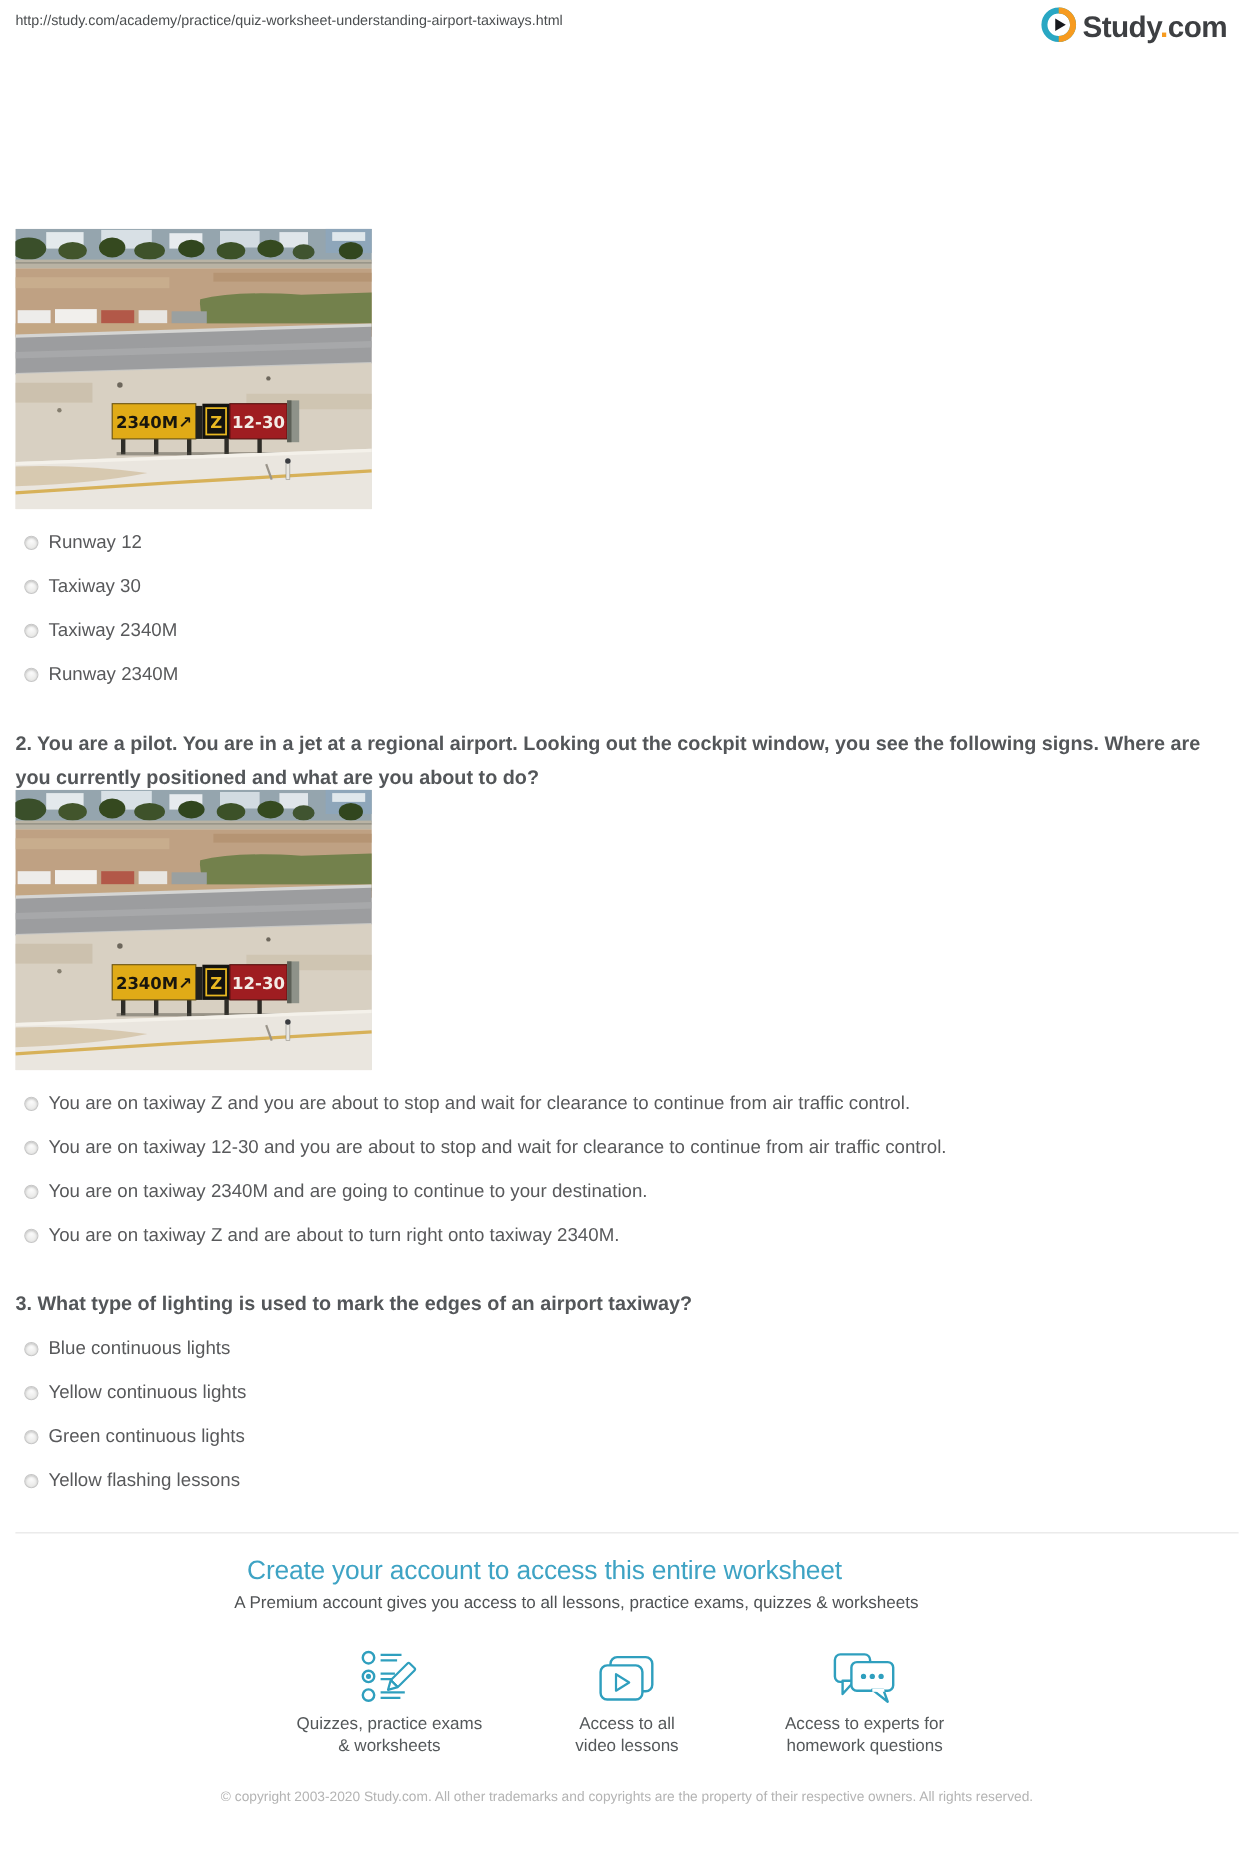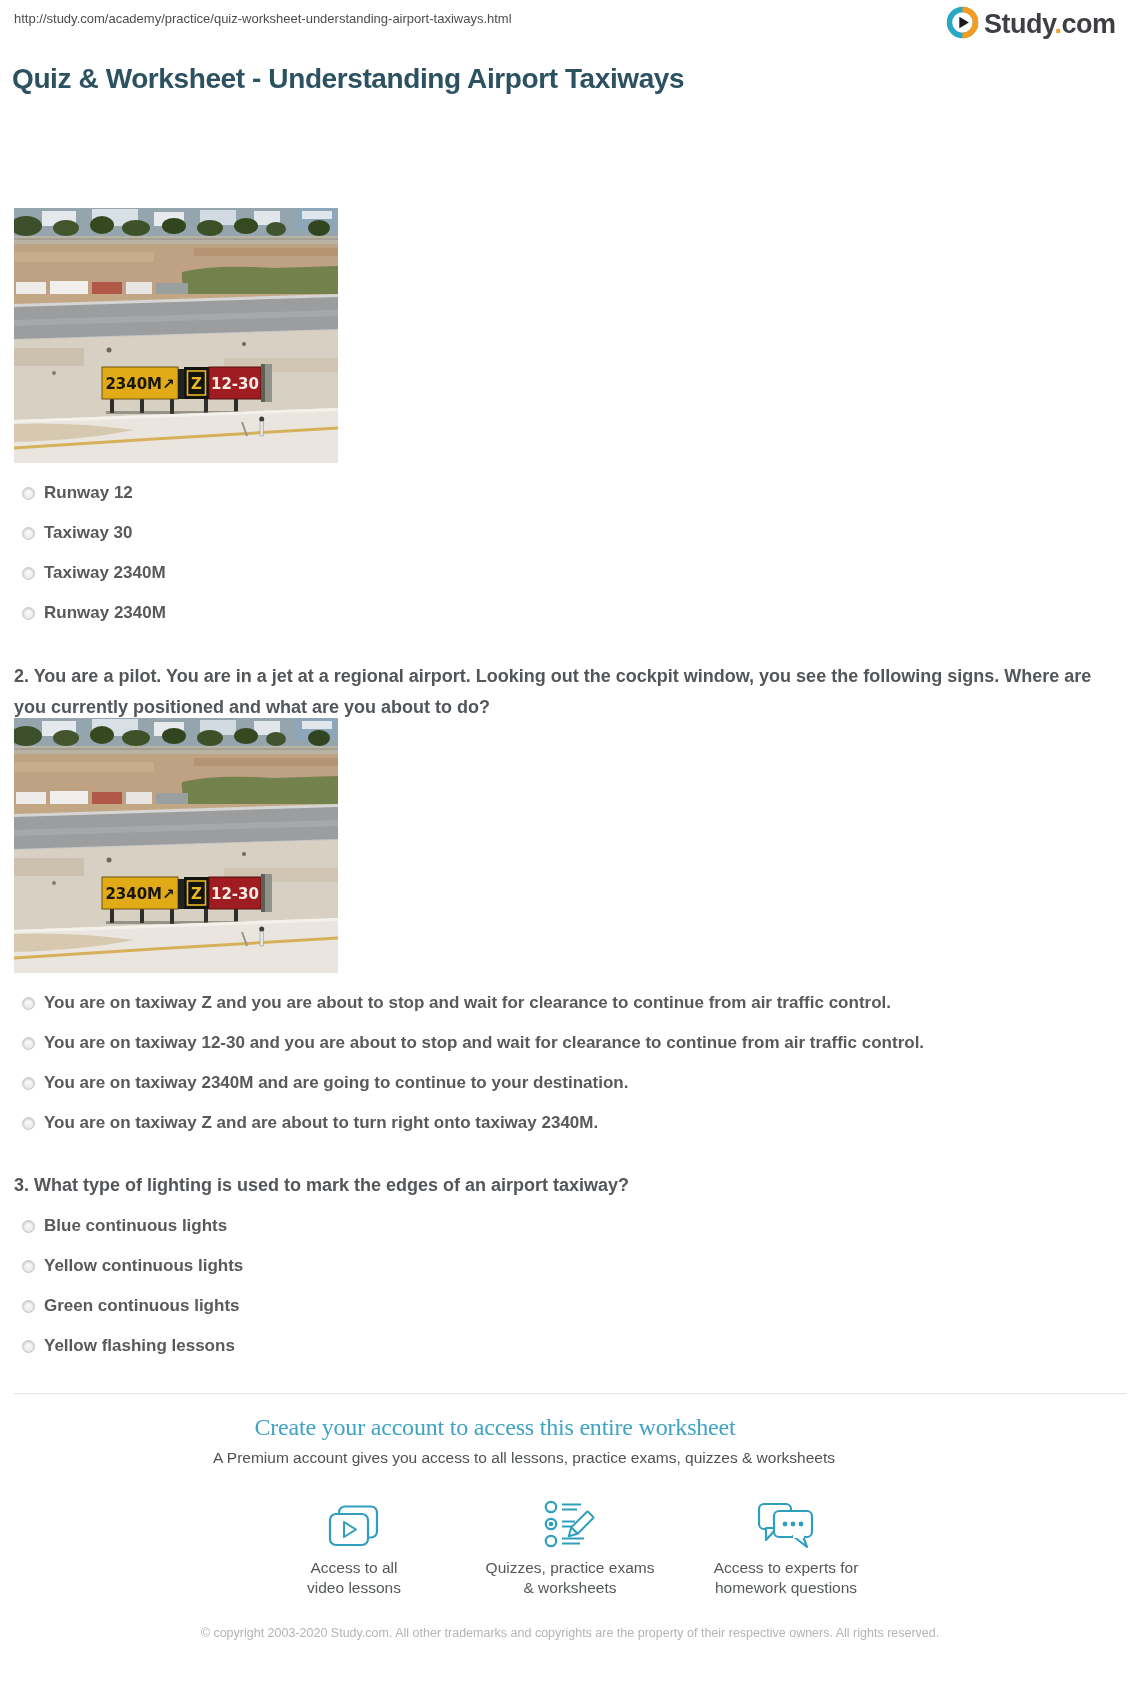--- a/index.html
+++ b/index.html
@@ -18,30 +18,30 @@
   .question { position:absolute; left:14px; width:1080px; font-size:18px; font-weight:700;
               color:#535659; line-height:31px; }
   .q1 { top:152px; } .q2 { top:661px; } .q3 { top:1170px; }
 
   .photo { position:absolute; left:14px; width:324px; height:255px; }
   .photo svg { display:block; width:324px; height:255px; }
   .photo-1 { top:208px; } .photo-2 { top:718px; }
 
   .options { position:absolute; left:22px; }
   .opts-1 { top:473px; } .opts-2 { top:983px; } .opts-3 { top:1206px; }
-  .option-row { height:40px; display:flex; align-items:center;font-weight:bold; }
+  .option-row { height:40px; display:flex; align-items:center; }
   .radio { width:13px; height:13px; border-radius:50%; border:1px solid #c6c6c6; flex:0 0 13px;
            background:radial-gradient(circle at 50% 35%, #fbfbfb, #e2e2e0);
            box-shadow: inset 0 1px 2px rgba(0,0,0,0.18); }
   .option-label { margin-left:9px; font-size:17px; color:#58595b; }
 
   .divider { position:absolute; top:1393px; left:14px; width:1112px; border-top:1px solid #e3e3e3; }
 
   .signup-heading { position:absolute; top:1414px; left:0; width:990px; text-align:center;
-                    font-size:24px; font-weight:400; color:#3ea3c4; letter-spacing:-0.2px;font-family:Liberation Serif, serif; }
+                    font-size:24px; font-weight:400; color:#3ea3c4; letter-spacing:-0.2px; }
   .signup-sub { position:absolute; top:1449px; left:0; width:1048px; text-align:center;
                 font-size:15.5px; color:#4f5254; }
 
   .features { position:absolute; top:1494px; left:0; width:1140px; display:flex;
               justify-content:center; gap:24px; }
   .feature { width:192px; text-align:center; }
   .feature-icon { height:56px; display:flex; align-items:flex-end; justify-content:center; }
   .feature-label { margin-top:8px; font-size:15.5px; color:#54585a; line-height:20px; }
 
   .copyright { position:absolute; top:1624px; left:180px; width:780px; text-align:center;
@@ -144,21 +144,20 @@
     <span>
       <svg width="33" height="33" viewBox="0 0 36 36">
         <circle cx="18" cy="18" r="14.2" fill="#ffffff" stroke="#29a7c3" stroke-width="6"></circle>
         <path d="M18 3.8 A14.2 14.2 0 0 1 18 32.2" fill="none" stroke="#f79b1f" stroke-width="6"></path>
         <path d="M14.5 11.8 L25 18 L14.5 24.2 Z" fill="#17191d"></path>
       </svg>
     </span>
     <span class="logo-text"><span>Study</span><span class="logo-dot">.</span><span>com</span></span>
   </div>
 
-  <h1 class="page-title">Quiz &amp; Worksheet - Understanding Airport Taxiways</h1>
 
   <div class="photo photo-1">
     <svg viewBox="0 0 324 255">
         <use href="#airport-photo"></use>
       </svg>
   </div>
   <div class="options opts-1">
     <div class="option-row">
       <span class="radio"></span>
       <span class="option-label">Runway 12</span>
@@ -220,33 +219,20 @@
       <span class="radio"></span>
       <span class="option-label">Yellow flashing lessons</span>
     </div>
   </div>
 
   <div class="divider"></div>
   <div class="signup-heading">Create your account to access this entire worksheet</div>
   <div class="signup-sub">A Premium account gives you access to all lessons, practice exams, quizzes &amp; worksheets</div>
 
   <div class="features">
-    <div class="feature">
-      <div class="feature-icon">
-        <svg width="54" height="46" viewBox="0 0 54 46">
-          <rect x="12" y="2.5" width="38" height="31" rx="6" fill="#fff" stroke="#2f9fbe" stroke-width="2.2"></rect>
-          <rect x="3" y="10" width="38" height="31" rx="6" fill="#fff" stroke="#2f9fbe" stroke-width="2.2"></rect>
-          <path d="M17 18 L29 25.5 L17 33 Z" fill="none" stroke="#2f9fbe" stroke-width="2" stroke-linejoin="round"></path>
-        </svg>
-      </div>
-      <div class="feature-label">
-        <div>Access to all</div>
-        <div>video lessons</div>
-      </div>
-    </div>
     <div class="feature">
       <div class="feature-icon">
         <svg width="56" height="52" viewBox="0 0 56 52">
           <circle cx="9" cy="9" r="5.2" fill="none" stroke="#2f9fbe" stroke-width="2.2"></circle>
           <circle cx="9" cy="26" r="5.2" fill="none" stroke="#2f9fbe" stroke-width="2.2"></circle>
           <circle cx="9" cy="43" r="5.2" fill="none" stroke="#2f9fbe" stroke-width="2.2"></circle>
           <circle cx="9" cy="26" r="2.3" fill="#2f9fbe"></circle>
           <line x1="20" y1="6.5" x2="39" y2="6.5" stroke="#2f9fbe" stroke-width="2"></line>
           <line x1="20" y1="11.5" x2="35" y2="11.5" stroke="#2f9fbe" stroke-width="2"></line>
           <line x1="20" y1="23.5" x2="33" y2="23.5" stroke="#2f9fbe" stroke-width="2"></line>
@@ -259,20 +245,33 @@
           </g>
         </svg>
       </div>
       <div class="feature-label">
         <div>Quizzes, practice exams</div>
         <div>&amp; worksheets</div>
       </div>
     </div>
     <div class="feature">
       <div class="feature-icon">
+        <svg width="54" height="46" viewBox="0 0 54 46">
+          <rect x="12" y="2.5" width="38" height="31" rx="6" fill="#fff" stroke="#2f9fbe" stroke-width="2.2"></rect>
+          <rect x="3" y="10" width="38" height="31" rx="6" fill="#fff" stroke="#2f9fbe" stroke-width="2.2"></rect>
+          <path d="M17 18 L29 25.5 L17 33 Z" fill="none" stroke="#2f9fbe" stroke-width="2" stroke-linejoin="round"></path>
+        </svg>
+      </div>
+      <div class="feature-label">
+        <div>Access to all</div>
+        <div>video lessons</div>
+      </div>
+    </div>
+    <div class="feature">
+      <div class="feature-icon">
         <svg width="58" height="50" viewBox="0 0 58 50">
           <rect x="2" y="4" width="32" height="25" rx="5" fill="#fff" stroke="#2f9fbe" stroke-width="2.2"></rect>
           <path d="M9 28 L9 40 L20 28 Z" fill="#fff" stroke="#2f9fbe" stroke-width="2.2" stroke-linejoin="round"></path>
           <rect x="17" y="11" width="38" height="26" rx="5" fill="#fff" stroke="#2f9fbe" stroke-width="2.2"></rect>
           <path d="M46 36 L50 47 L36 36 Z" fill="#fff" stroke="#2f9fbe" stroke-width="2.2" stroke-linejoin="round"></path>
           <rect x="36" y="35" width="11" height="3" fill="#fff"></rect>
           <circle cx="28" cy="24" r="2.4" fill="#2f9fbe"></circle>
           <circle cx="36" cy="24" r="2.4" fill="#2f9fbe"></circle>
           <circle cx="44" cy="24" r="2.4" fill="#2f9fbe"></circle>
         </svg>

